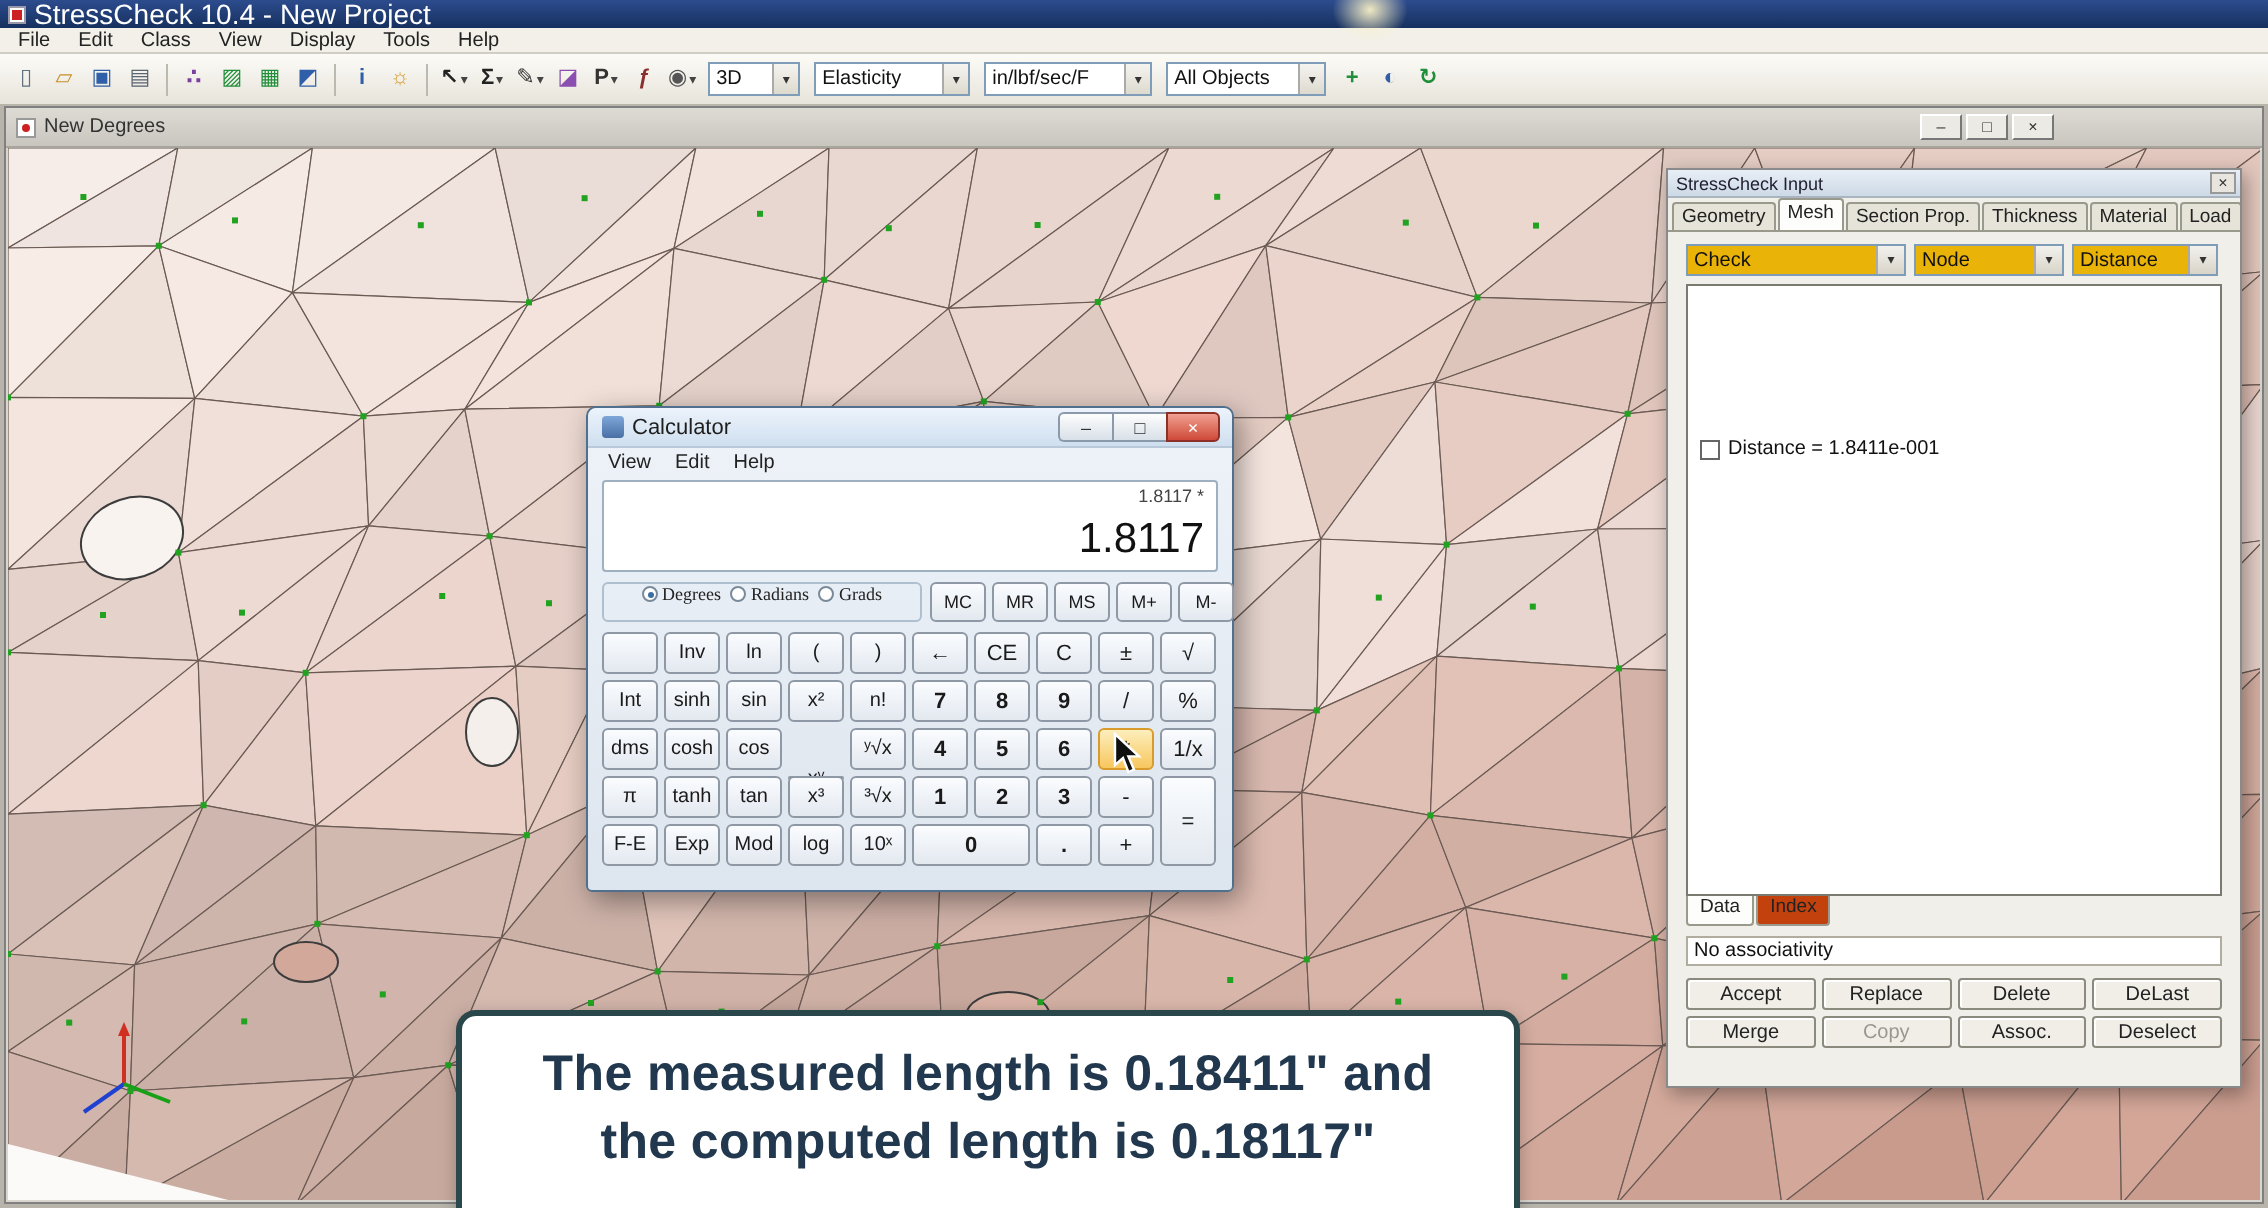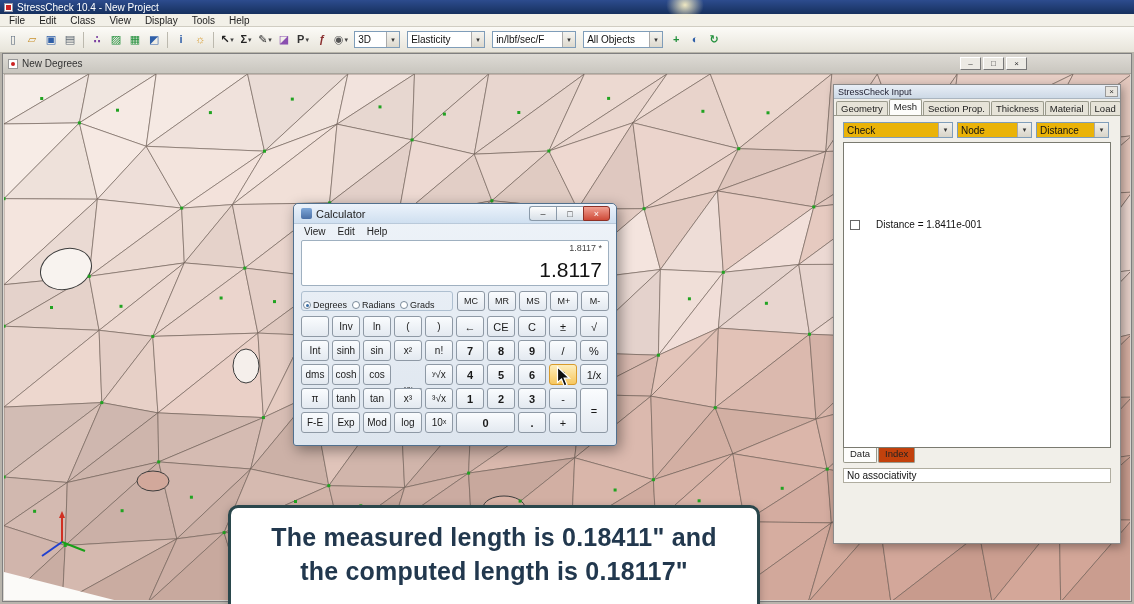--- a/index.html
+++ b/index.html
@@ -4,21 +4,21 @@
 <style>
   *{margin:0;padding:0;box-sizing:border-box;}
   html,body{width:1134px;height:604px;overflow:hidden;}
   body{font-family:"Liberation Sans","DejaVu Sans",sans-serif;background:#222;}
   #app{position:relative;width:1134px;height:604px;background:#b8b4ac;overflow:hidden;}
 
   
   .titlebar{position:absolute;left:0;top:0;width:100%;height:14px;background:linear-gradient(#2d4c8e,#16305e);display:flex;align-items:center;gap:4px;padding:0 4px;z-index:5;}
   .app-ico{width:9px;height:9px;background:#fff;border:1px solid #99a;position:relative;}
   .app-ico::after{content:"";position:absolute;inset:1px;background:#c22;}
-  .title-text{color:#fff;font-size:10px;}
+  .title-text{color:#fff;font-size:14px;}
 
   
   .menubar{position:absolute;left:0;top:14px;width:100%;height:13px;background:#f2f0e8;border-bottom:1px solid #d0cdc2;display:flex;align-items:center;padding:0 2px;z-index:5;}
   .menu-item{font-size:10px;color:#222;padding:0 7px;}
 
   
   .toolbar{position:absolute;left:0;top:27px;width:100%;height:26px;background:linear-gradient(#fcfbf7,#e7e4da);border-bottom:1px solid #b8b5aa;display:flex;align-items:center;padding:0 4px;gap:1px;z-index:5;}
   .tb-icon{height:18px;min-width:18px;display:inline-flex;align-items:center;justify-content:center;border:1px solid transparent;border-radius:2px;font-size:11px;padding:0 1px;}
   .tb-glyph{line-height:1;font-weight:bold;}
   .tb-caret{font-size:7px;color:#444;margin-left:1px;}
@@ -46,21 +46,21 @@
   .calc-ctrls{position:absolute;right:6px;top:2px;display:flex;}
   .cw-btn{width:27px;height:15px;display:flex;align-items:center;justify-content:center;font-size:9px;border:1px solid #8a9aaa;background:linear-gradient(#fdfdfd,#d8e0e8);color:#333;border-right-width:0;}
   .cw-btn:first-child{border-radius:3px 0 0 3px;}
   .cw-btn.close{background:linear-gradient(#f0a092,#cf4a38);border:1px solid #8d3026;color:#fff;border-radius:0 3px 3px 0;border-right-width:1px;}
   .calc-menu{display:flex;padding:0 4px;height:14px;align-items:center;}
   .calc-menu span{font-size:10px;padding:0 6px;color:#222;}
   .calc-display{margin:2px 7px 5px;height:46px;background:#fff;border:1px solid #9fb0c0;border-radius:2px;position:relative;}
   .calc-history{position:absolute;top:2px;right:6px;font-size:9px;color:#444;}
   .calc-value{position:absolute;bottom:3px;right:6px;font-size:21px;color:#111;}
   .calc-row2{display:flex;margin:0 7px 5px;gap:4px;height:20px;}
-  .calc-modes{flex:1;border:1px solid #aebfd0;border-radius:3px;display:flex;align-items:flex-end;gap:5px;padding:0 1px;}
+  .calc-modes{flex:1;border:1px solid #aebfd0;border-radius:3px;display:flex;align-items:flex-start;gap:5px;padding:0 19px;font-family:Liberation Serif, serif;}
   .mode{display:flex;align-items:center;gap:2px;font-size:9px;color:#222;}
   .radio{width:8px;height:8px;border:1px solid #7a8a9a;border-radius:50%;background:#fff;position:relative;flex:none;}
   .radio.on::after{content:"";position:absolute;inset:1.5px;background:#3a6ea5;border-radius:50%;}
   .calc-mem{display:flex;gap:3px;}
   .calc-btn{background:linear-gradient(#fafcfe,#e3e9f0);border:1px solid #8e99a5;border-radius:3px;font-size:11px;color:#1a1a1a;display:flex;align-items:center;justify-content:center;}
   .calc-mem .calc-btn{width:28px;font-size:9px;}
   .calc-grid{display:grid;grid-template-columns:repeat(10,28px);grid-auto-rows:21px;gap:3px;margin:0 7px;}
   .calc-btn.sci{font-size:10px;}
   .calc-btn.num{font-size:11px;font-weight:bold;}
   .calc-btn.hl{background:linear-gradient(#fdeebc,#f7c75f);border-color:#d89b2c;}
@@ -71,21 +71,21 @@
   .panel-title-text{font-size:9px;color:#223;}
   .panel-close{position:absolute;right:2px;top:1px;width:13px;height:11px;background:#e8e5df;border:1px solid #999;font-size:8px;line-height:9px;text-align:center;color:#333;}
   .panel-tabs{display:flex;align-items:flex-end;height:17px;padding-left:2px;overflow:hidden;border-bottom:1px solid #9a9a8c;}
   .ptab{font-size:9.5px;color:#222;background:#e6e3d8;border:1px solid #9a9a8c;border-bottom:none;border-radius:2px 2px 0 0;padding:1px 4px;margin-right:1px;white-space:nowrap;height:14px;flex:none;}
   .ptab.active{background:#fdfdfb;height:16px;}
   .panel-selects{display:flex;gap:4px;margin:6px 9px 0;}
   .p-dd{height:16px;background:#eab308;border:1px solid #7f9db9;display:flex;align-items:center;flex:none;}
   .p-dd-val{flex:1;font-size:10px;padding:0 3px;overflow:hidden;white-space:nowrap;color:#111;}
   .p-dd-caret{width:14px;height:100%;background:linear-gradient(#f2f1ed,#d8d4c8);border-left:1px solid #aaa;font-size:7px;color:#333;display:flex;align-items:center;justify-content:center;}
   .panel-list{position:relative;margin:4px 9px 0;height:306px;background:#fff;border:1px solid #7a7a70;}
-  .list-row{position:absolute;left:6px;top:76px;display:flex;align-items:center;gap:16px;}
+  .list-row{position:absolute;left:6px;top:76px;display:flex;align-items:center;gap:4px;}
   .checkbox{width:10px;height:10px;background:#fff;border:1px solid #666;flex:none;}
   .list-label{font-size:10px;color:#111;}
   .panel-btabs{display:flex;margin-left:9px;height:15px;}
   .btab{font-size:9.5px;background:#c2410c;border:1px solid #9a9a8c;border-top:none;border-radius:0 0 2px 2px;padding:0 6px;margin-right:1px;color:#222;}
   .btab.active{background:#fdfdfb;}
   .panel-status{margin:5px 9px 0;height:15px;background:#fff;border:1px solid #b0ada0;font-size:10px;color:#111;display:flex;align-items:center;padding:0 3px;}
   .panel-btns{display:grid;grid-template-columns:repeat(4,1fr);gap:3px;margin:6px 9px 0;}
   .p-btn{height:16px;background:#f0eee7;border:1px solid #8a8a7e;border-radius:2px;box-shadow:inset 1px 1px 0 #fff;font-size:10px;color:#222;display:flex;align-items:center;justify-content:center;}
   .p-btn.disabled{color:#9a978c;}
 
@@ -587,20 +587,30 @@
       <div class="list-row">
         <span class="checkbox"></span>
         <span class="list-label">Distance = 1.8411e-001</span>
       </div>
     </div>
     <div class="panel-btabs">
         <span class="btab active">Data</span>
         <span class="btab">Index</span>
       </div>
     <div class="panel-status">No associativity</div>
+    <div class="panel-btns">
+        <span class="p-btn">Accept</span>
+        <span class="p-btn">Replace</span>
+        <span class="p-btn">Delete</span>
+        <span class="p-btn">DeLast</span>
+        <span class="p-btn">Merge</span>
+        <span class="p-btn disabled">Copy</span>
+        <span class="p-btn">Assoc.</span>
+        <span class="p-btn">Deselect</span>
+      </div>
   </div>
 
   <div class="calc">
     <div class="calc-title">
       <span class="calc-ico"></span>
       <span class="calc-title-text">Calculator</span>
       <span class="calc-ctrls">
           <span class="cw-btn">–</span>
           <span class="cw-btn">□</span>
           <span class="cw-btn close">×</span>

